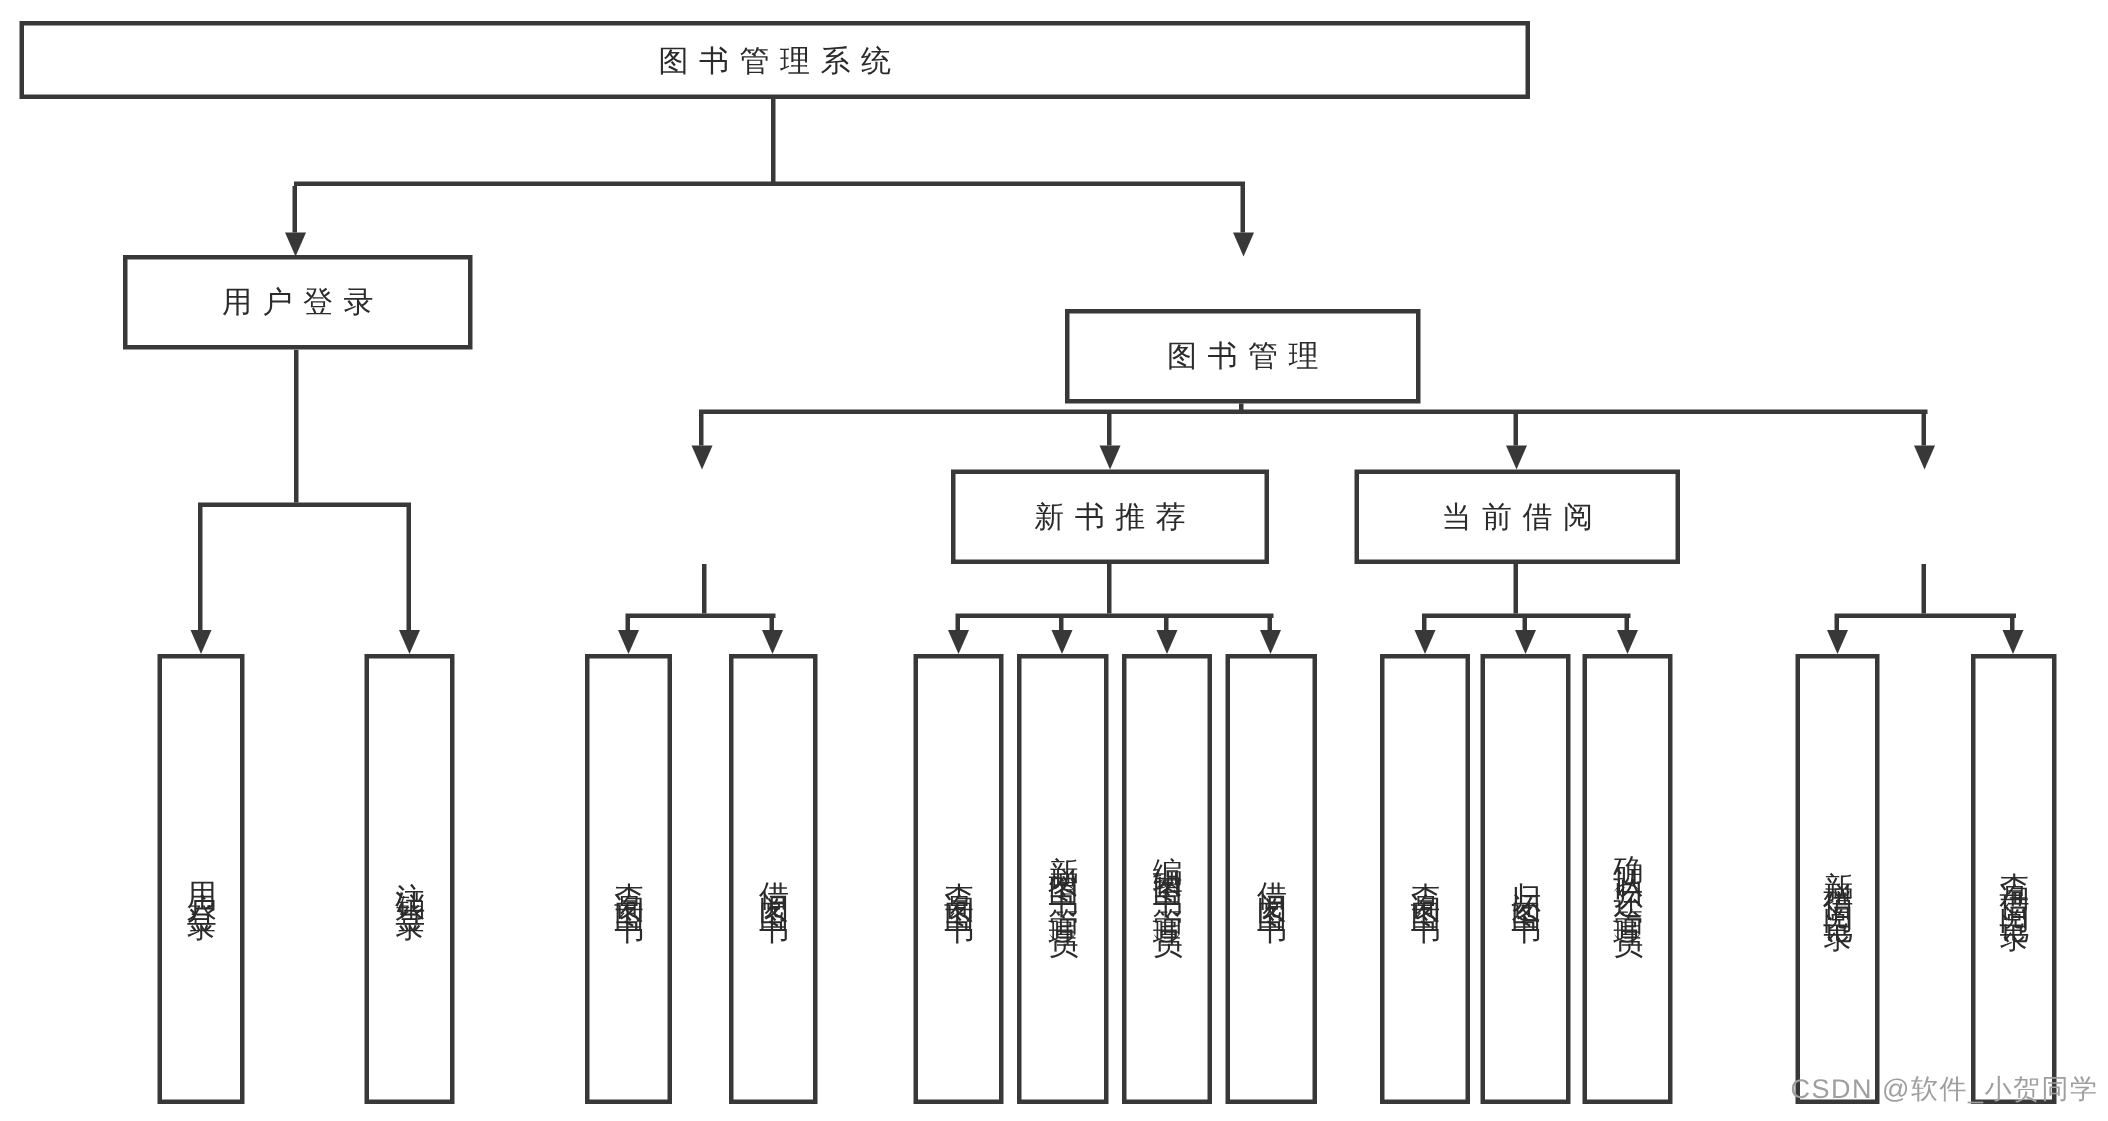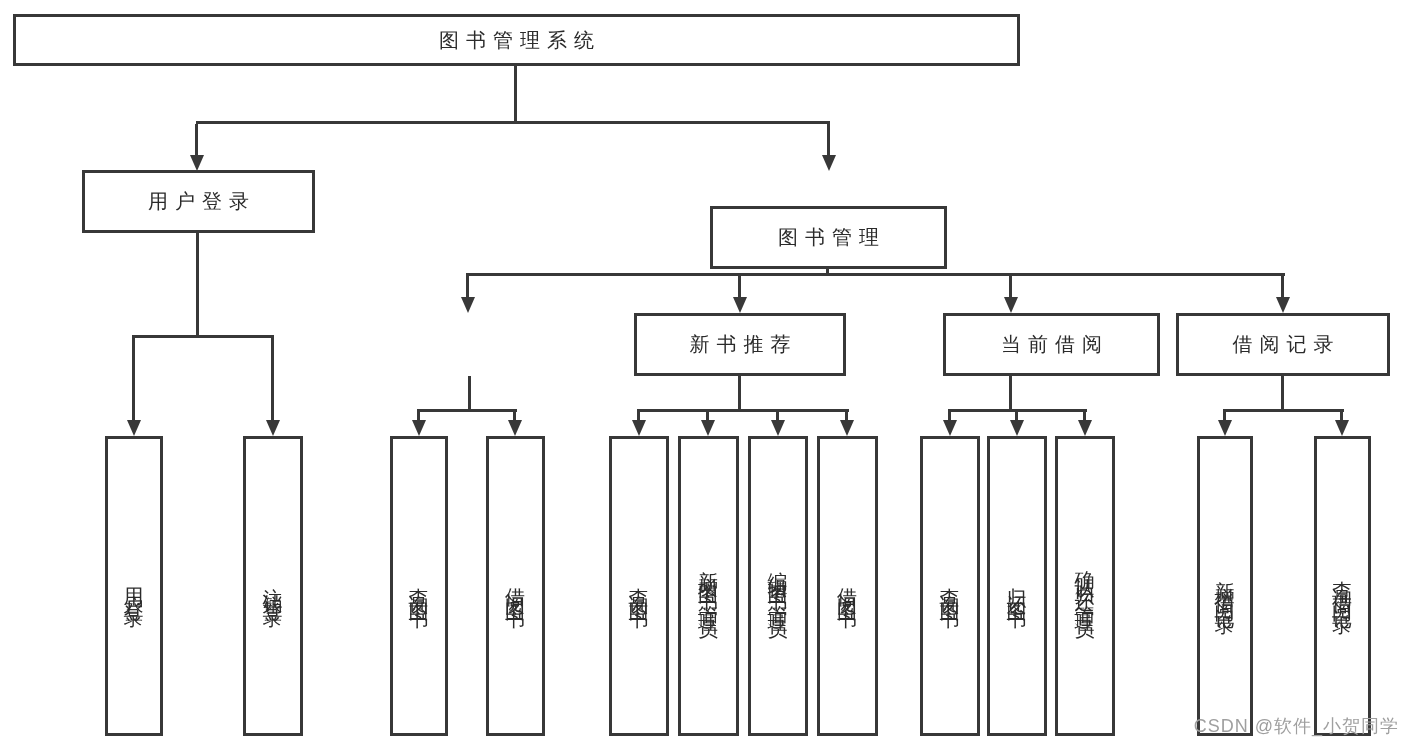--- a/index.html
+++ b/index.html
@@ -122,25 +122,22 @@
   <div class="box" style="left:82px;top:170px;width:233px;height:63px;">
     <span class="hlabel">用户登录</span>
   </div>
   <div class="box" style="left:710px;top:170px;width:237px;height:63px;margin-top:36px;">
     <span class="hlabel">图书管理</span>
   </div>
 
   <div class="box" style="left:634px;top:313px;width:212px;height:63px;">
     <span class="hlabel">新书推荐</span>
   </div>
-  <div class="box" style="left:943px;top:313px;width:217px;height:63px;">
+  <div class="box" style="left:903px;top:313px;width:217px;height:63px;">
     <span class="hlabel">当前借阅</span>
-  </div>
-  <div class="box" style="left:1176px;top:313px;width:214px;height:63px;">
-    <span class="hlabel">借阅记录</span>
   </div>
 
   <div class="box" style="left:105px;top:436px;width:58px;height:300px;">
     <span class="vlabel">用户登录</span>
   </div>
   <div class="box" style="left:243px;top:436px;width:60px;height:300px;">
     <span class="vlabel">注销登录</span>
   </div>
 
   <div class="box" style="left:390px;top:436px;width:58px;height:300px;">

